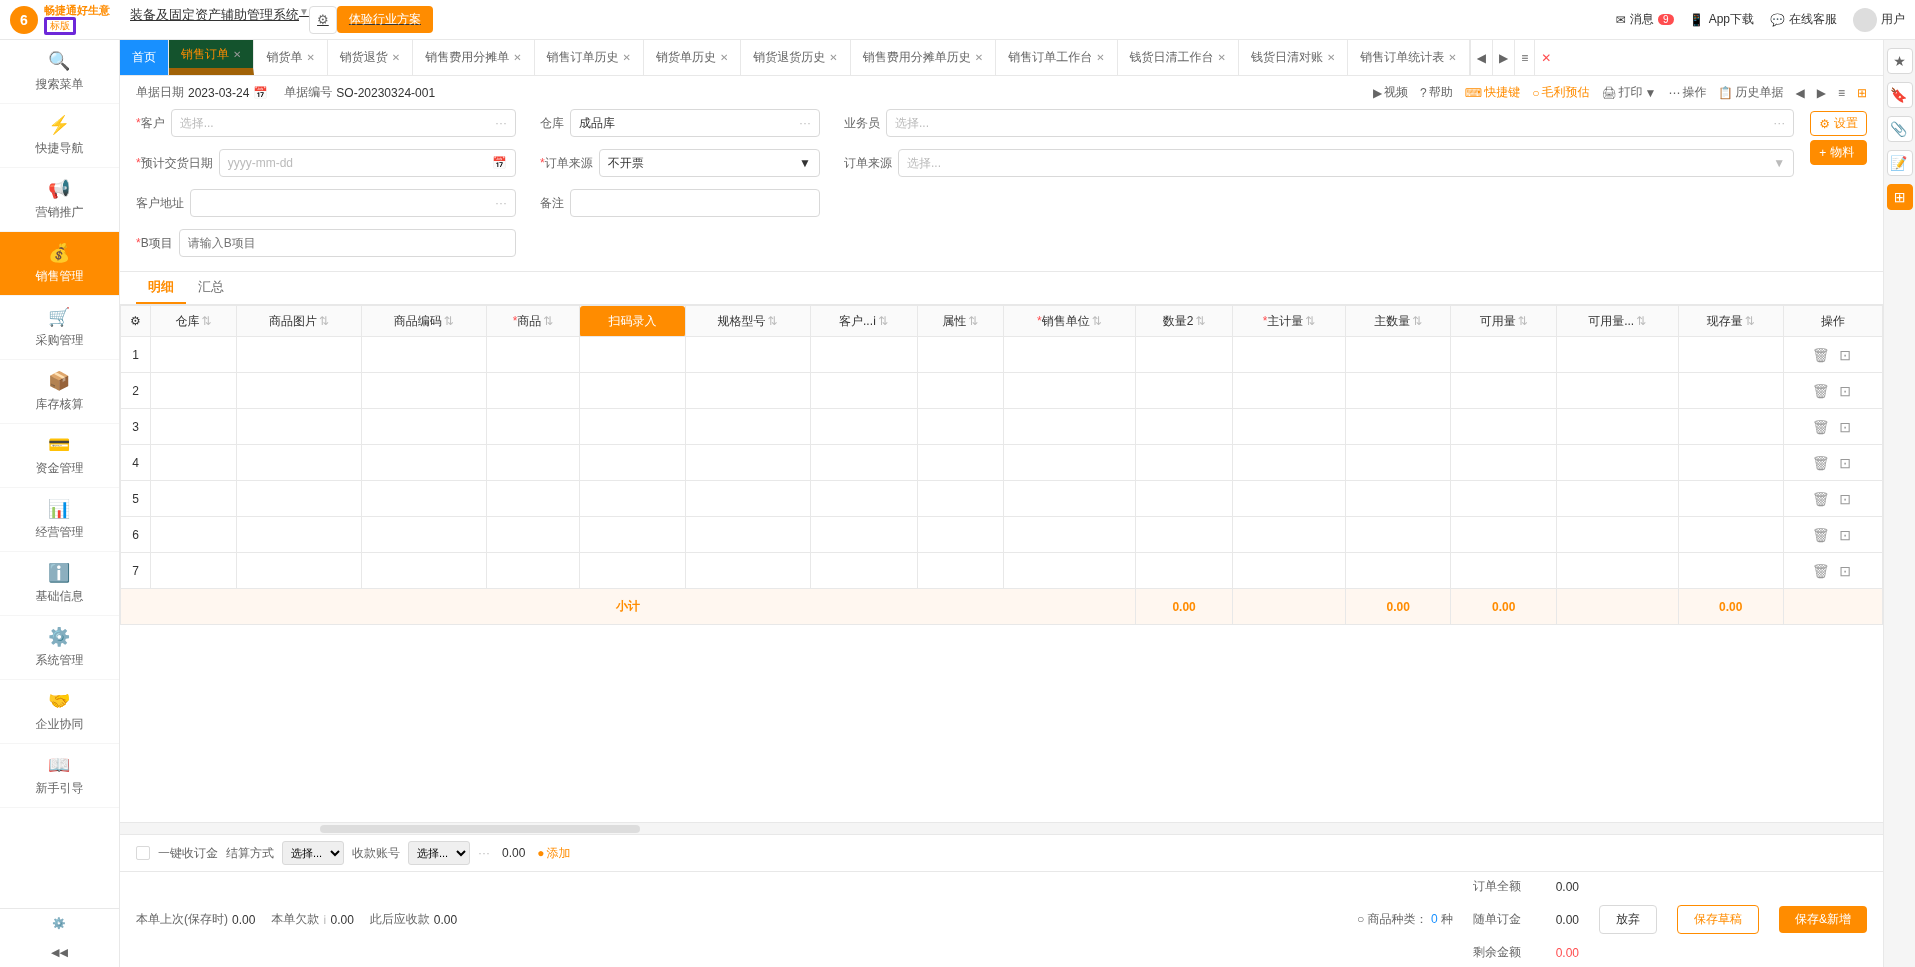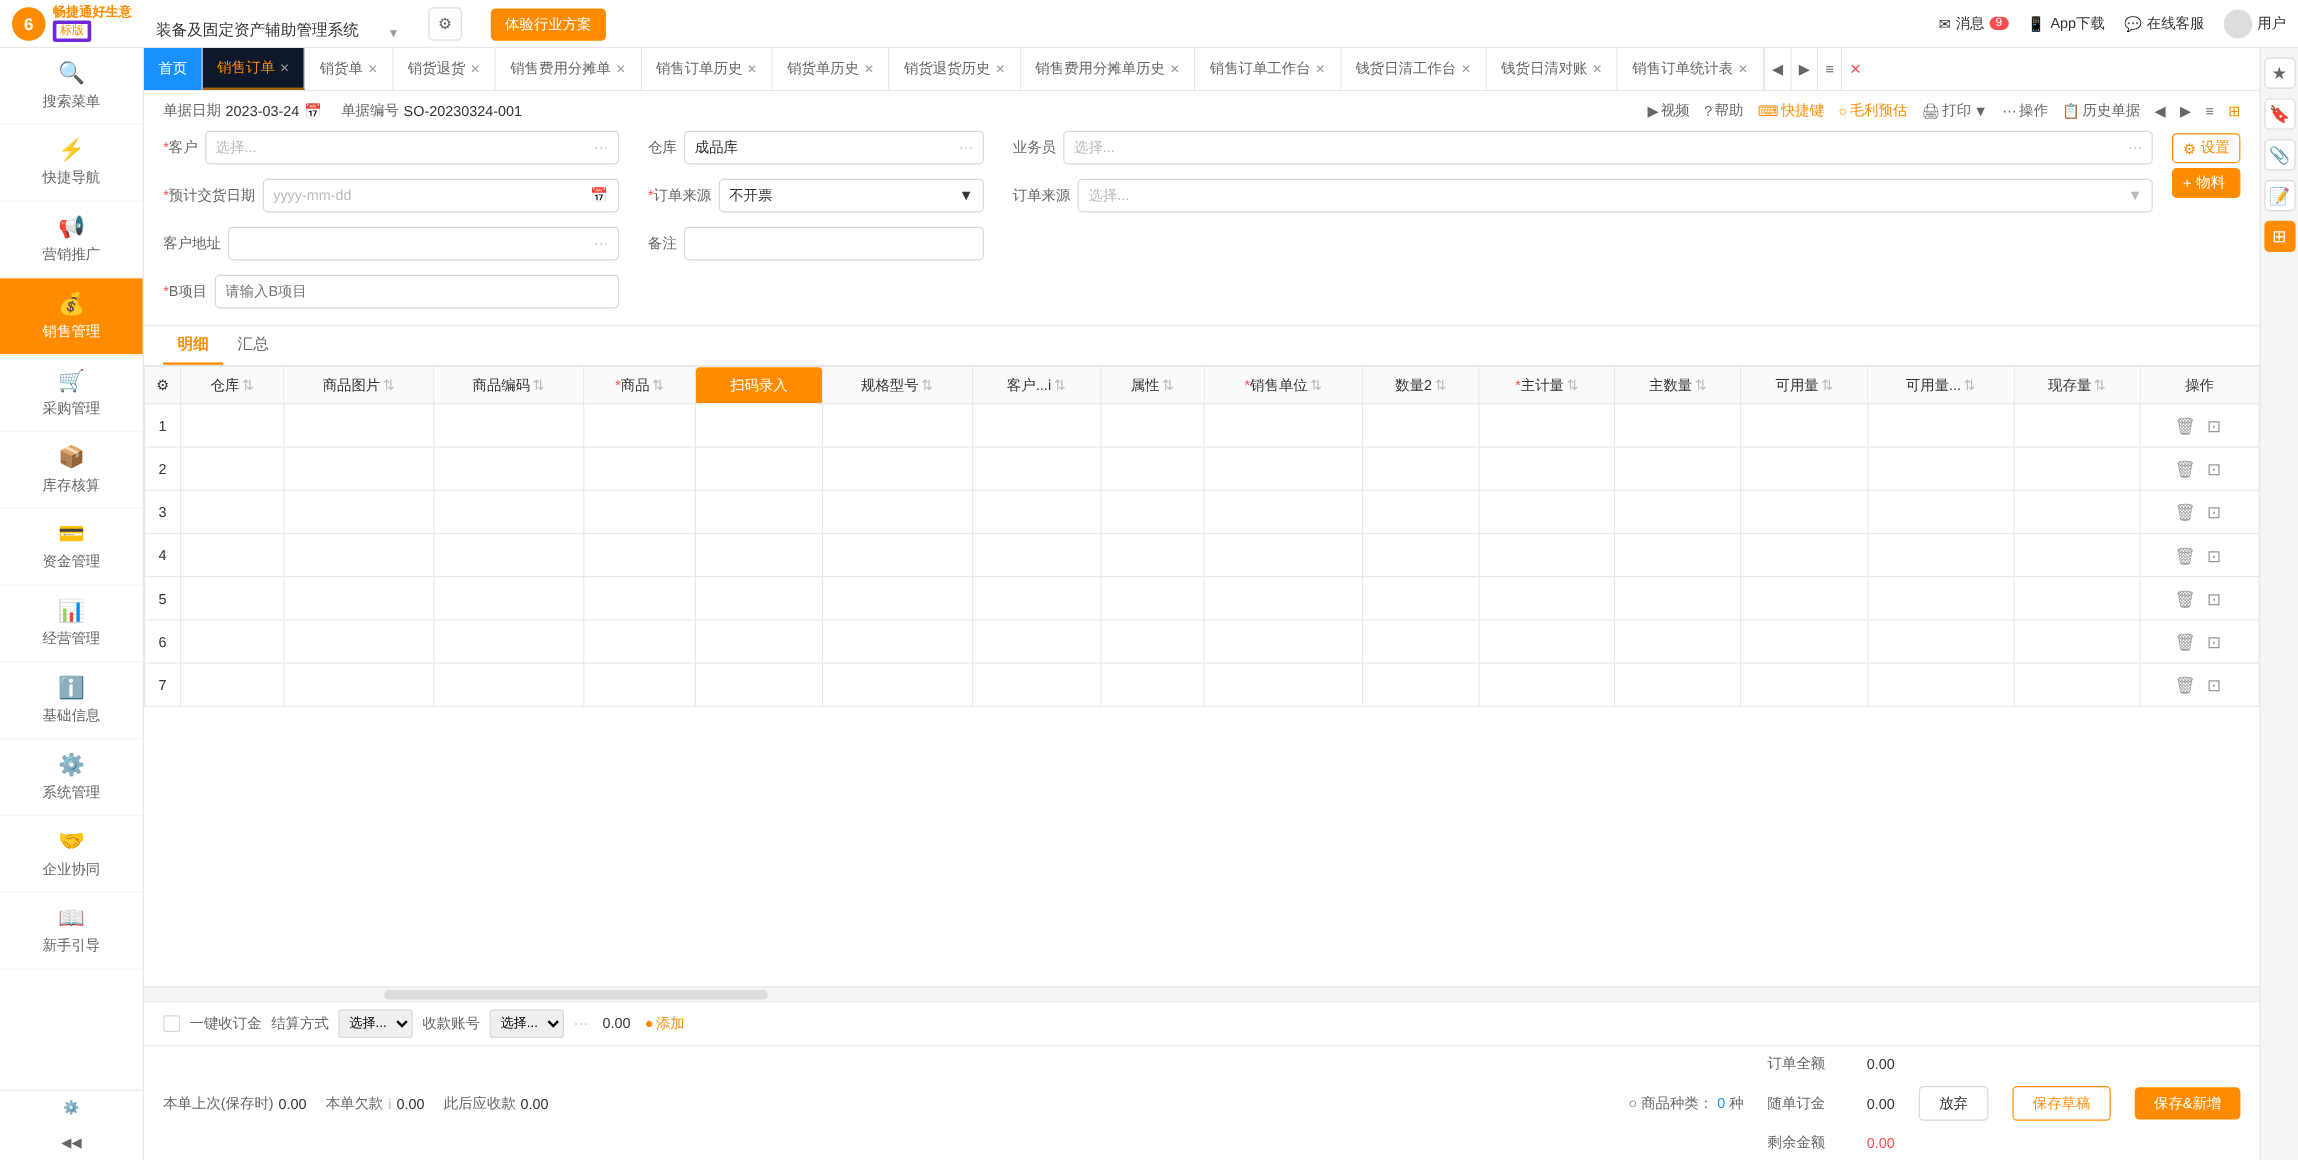--- a/index.html
+++ b/index.html
@@ -26,24 +26,25 @@
       background: #ff8c00;
       border-radius: 50%;
       display: flex; align-items: center; justify-content: center;
       color: white; font-size: 14px; font-weight: bold;
     }
     .logo-text { font-size: 11px; color: #333; line-height: 1.2; }
     .logo-text .line1 { color: #ff8c00; font-weight: bold; }
     .system-name {
       flex: 1;
       display: flex;
-      align-items: flex-end;
-      gap: 24px;
+      align-items: flex-start;
+      gap: 0;
       font-size: 13px;
       color: #333;
+      text-decoration: underline;
     }
     .system-name .dropdown-arrow { color: #999; font-size: 10px; }
     .settings-btn {
       width: 28px; height: 28px;
       border: 1px solid #ddd;
       border-radius: 4px;
       display: flex; align-items: center; justify-content: center;
       cursor: pointer; color: #666;
     }
     .industry-btn {
@@ -148,21 +149,21 @@
       display: flex;
       align-items: center;
       padding: 0 12px;
       font-size: 12px;
       color: #666;
       cursor: pointer;
       white-space: nowrap;
       border-right: 1px solid #e8e8e8;
       gap: 4px;
     }
-    .tab-item.active { background: #0f172a; color: #ff8c00; border-bottom: 2px solid #a16207; }
+    .tab-item.active { background: #14532d; color: #ff8c00; border-bottom: 7px solid #a16207; }
     .tab-item.home { background: #1890ff; color: white; }
     .tab-close { font-size: 10px; color: #999; }
     .tab-nav-btn {
       display: flex;
       align-items: center;
       padding: 0 6px;
       cursor: pointer;
       color: #666;
       border-left: 1px solid #e8e8e8;
     }
@@ -926,20 +927,30 @@
               <td></td>
               <td></td>
               <td></td>
             <td>
               <div class="table-ops">
                 <span class="table-op-btn">🗑</span>
                 <span class="table-op-btn">⊡</span>
               </div>
             </td>
           </tr>
+          <tr class="subtotal-row">
+            <td colspan="10" class="subtotal-label">小计</td>
+            <td style="color:#ff8c00;font-weight:bold;">0.00</td>
+            <td></td>
+            <td style="color:#ff8c00;font-weight:bold;">0.00</td>
+            <td style="color:#ff8c00;font-weight:bold;">0.00</td>
+            <td></td>
+            <td style="color:#ff8c00;font-weight:bold;">0.00</td>
+            <td></td>
+          </tr>
         </tbody>
       </table>
     </div>
 
     <div class="scrollbar-area">
       <div class="scrollbar-thumb"></div>
     </div>
 
     <div style="padding:6px 16px; background:#fff; border-top:1px solid #e8e8e8;">
       <div class="payment-row">

